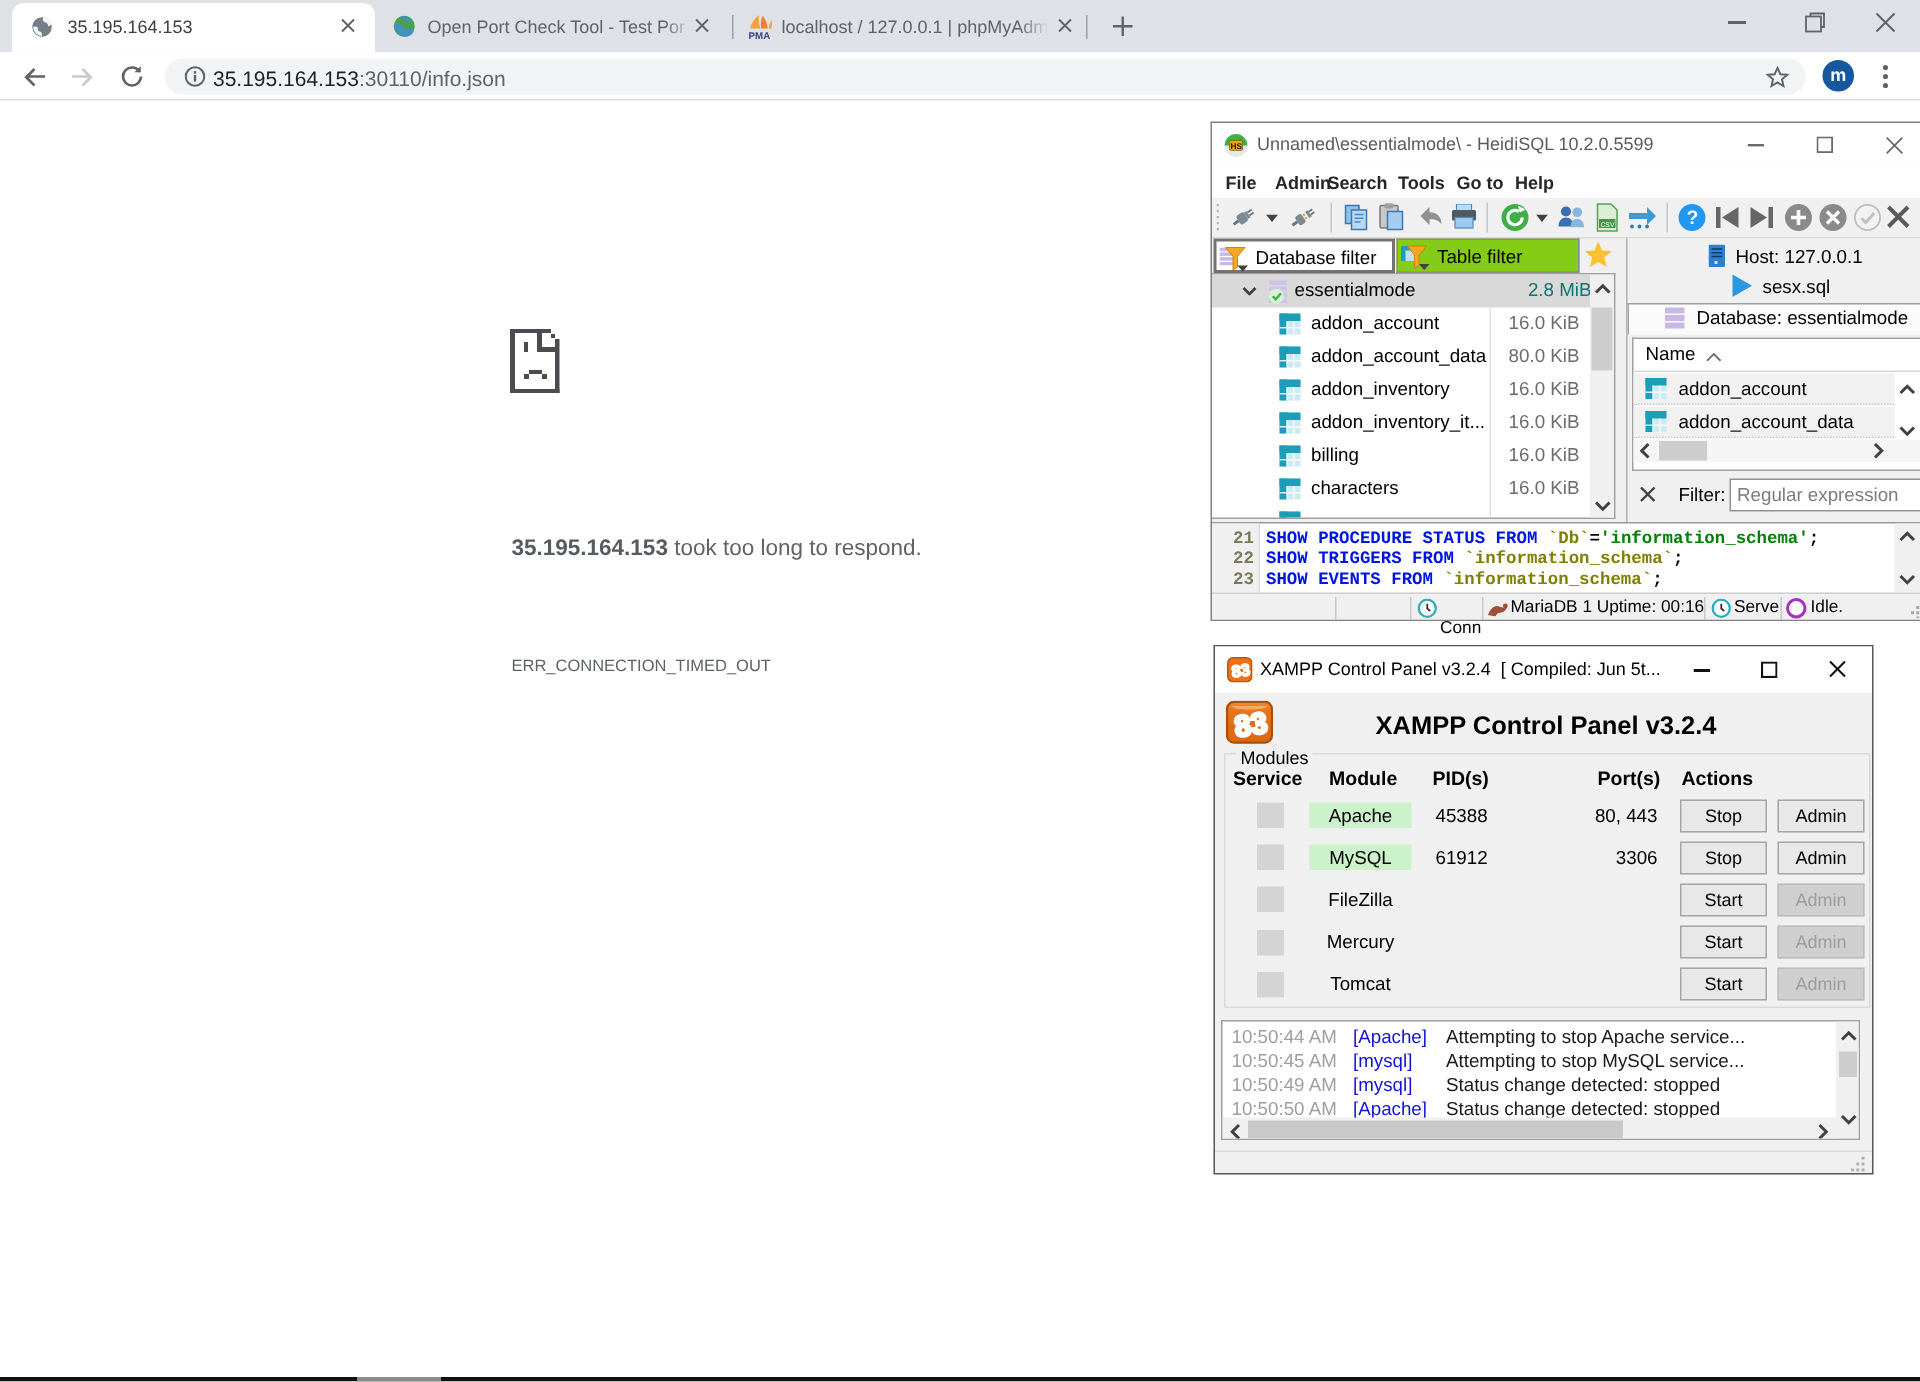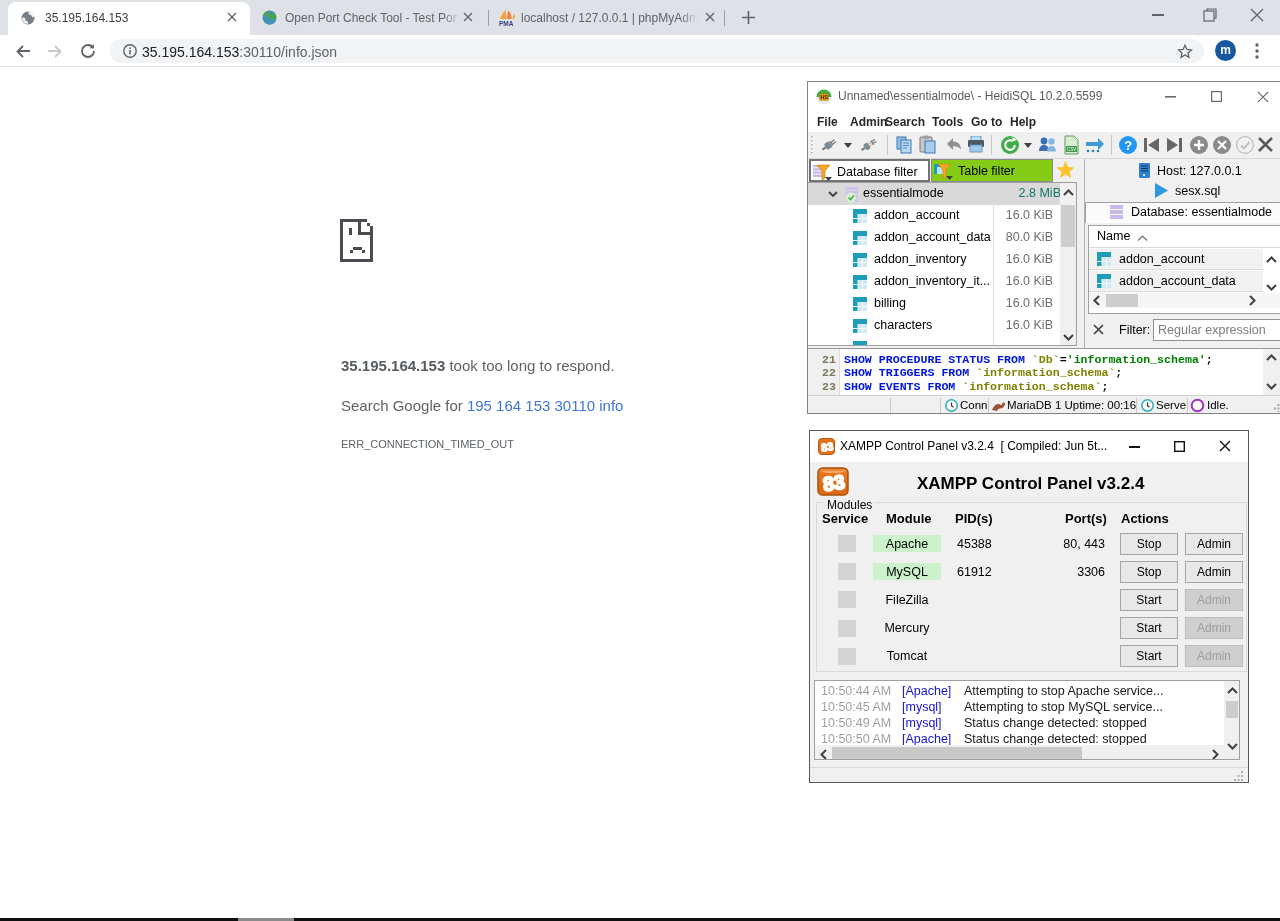--- a/index.html
+++ b/index.html
@@ -162,21 +162,20 @@
   <rect x="27" y="3.5" width="3" height="3"></rect>
   <rect x="18" y="3" width="3" height="10"></rect>
   <rect x="18" y="12.5" width="12" height="3"></rect>
   <rect x="9" y="9" width="3" height="6.5"></rect>
   <rect x="12.5" y="27.5" width="9" height="3"></rect>
   <rect x="9.5" y="30.5" width="3" height="3"></rect>
   <rect x="21.5" y="30.5" width="3" height="3"></rect>
  </g>
 </svg>
 <div id="err-l2"><b style="color:#565b60">35.195.164.153</b> took too long to respond.</div>
-<div id="err-l3">Search Google for <span style="color:#4274d8">195 164 153 30110 info</span></div>
 <div id="err-l4">ERR_CONNECTION_TIMED_OUT</div>
 
 <div id="heidi">
   <div class="titlebar">
     <svg class="abs" style="left:8px;top:7px" width="16" height="16" viewBox="0 0 16 16">
       <circle cx="8" cy="8" r="7.6" fill="#e8e8e8"></circle>
       <path d="M.4 8a7.6 7.6 0 0 1 15.2 0z" fill="#3faf46"></path>
       <rect x="3.6" y="4.6" width="8.8" height="6.6" rx="1" fill="#f0a30a" stroke="#7a5b00" stroke-width=".5"></rect>
       <text x="4.4" y="10" font-size="5.5" font-weight="bold" fill="#1a1a1a" font-family="Liberation Sans">HS</text>
     </svg>
@@ -562,21 +561,21 @@
           <path d="M1 1l4.5 4.5L10 1" fill="none" stroke="#404040" stroke-width="2"></path>
         </svg>
   </div>
   <div class="statusbar" id="statusbar">
     <div class="abs" style="left:82px;top:2px;width:1px;height:15px;background:#c8c8c8"></div>
     <div class="abs" style="left:132px;top:2px;width:1px;height:15px;background:#c8c8c8"></div>
     <svg class="abs" style="left:137px;top:3px" width="13" height="13" viewBox="0 0 13 13">
       <circle cx="6.5" cy="6.5" r="5.7" fill="#fff" stroke="#27aebe" stroke-width="1.5"></circle>
       <path d="M6.5 3.5v3.2l2 1.6" fill="none" stroke="#333" stroke-width="1.2"></path>
         </svg>
-    <span class="abs" style="left:152px;top:3px">Conn</span>
+    <span class="abs" style="left:152px;top:17px">Conn</span>
     <div class="abs" style="left:180px;top:2px;width:1px;height:15px;background:#c8c8c8"></div>
     <svg class="abs" style="left:183px;top:5px" width="15" height="10" viewBox="0 0 15 10">
       <path d="M1 9C3 4 6 2 9 3.5c2 1 3.5.5 5-1-.5 3-2.5 5-5 5-1.5 0-2.5 1-3 2.5z" fill="#9c5038"></path>
       <circle cx="12.5" cy="3" r="1.6" fill="#9c5038"></circle>
         </svg>
     <span class="abs" style="left:199px;top:3px">MariaDB 1 Uptime: 00:16</span>
     <div class="abs" style="left:328px;top:2px;width:1px;height:15px;background:#c8c8c8"></div>
     <svg class="abs" style="left:333px;top:3px" width="13" height="13" viewBox="0 0 13 13">
       <circle cx="6.5" cy="6.5" r="5.7" fill="#fff" stroke="#27aebe" stroke-width="1.5"></circle>
       <path d="M6.5 3.5v3.2l2 1.6" fill="none" stroke="#333" stroke-width="1.2"></path>

